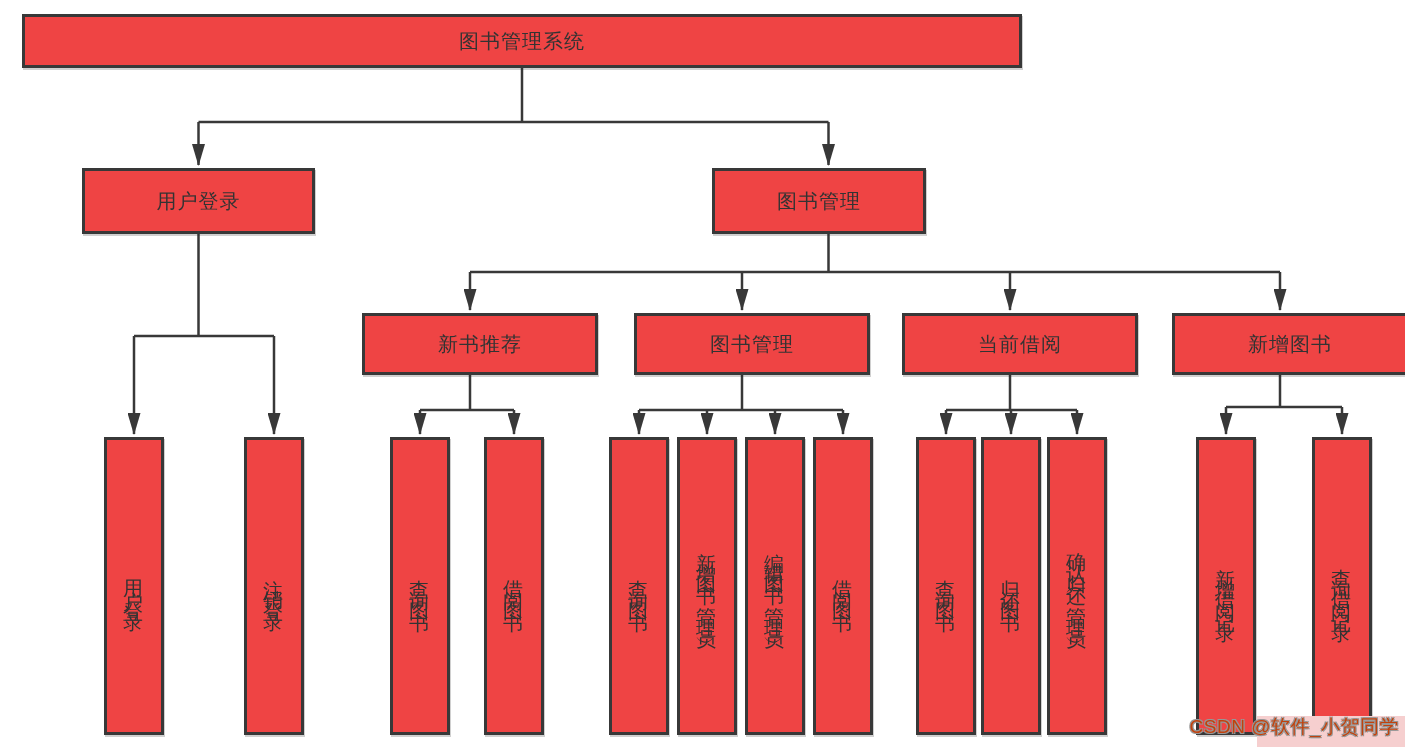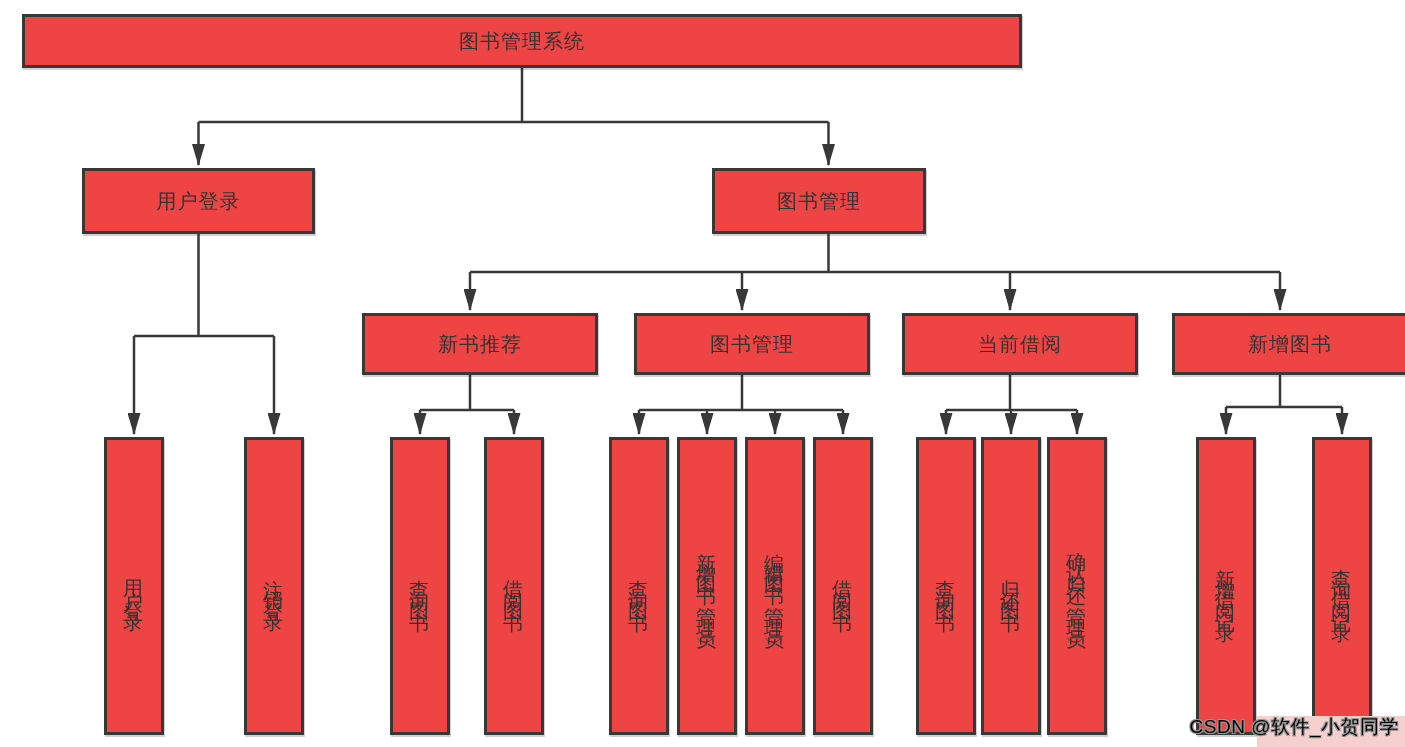--- a/index.html
+++ b/index.html
@@ -46,21 +46,21 @@
     left:1257px; top:716px;
     width:148px; height:31px;
     background:#f6cfcf;
     z-index:3;
   }
   .wm {
     position:absolute;
     right:6px; top:714px;
     z-index:4;
     font-size:19px;
-    color:#000000;
+    color:#c2410c;
     letter-spacing:0.5px;
     white-space:nowrap;
     text-shadow:-1px -1px 0 #979797, 1px -1px 0 #979797, -1px 1px 0 #979797, 1px 1px 0 #979797;
   }
 </style>
 </head>
 <body>
 
 <svg class="connectors" xmlns="http://www.w3.org/2000/svg">
   <defs>

